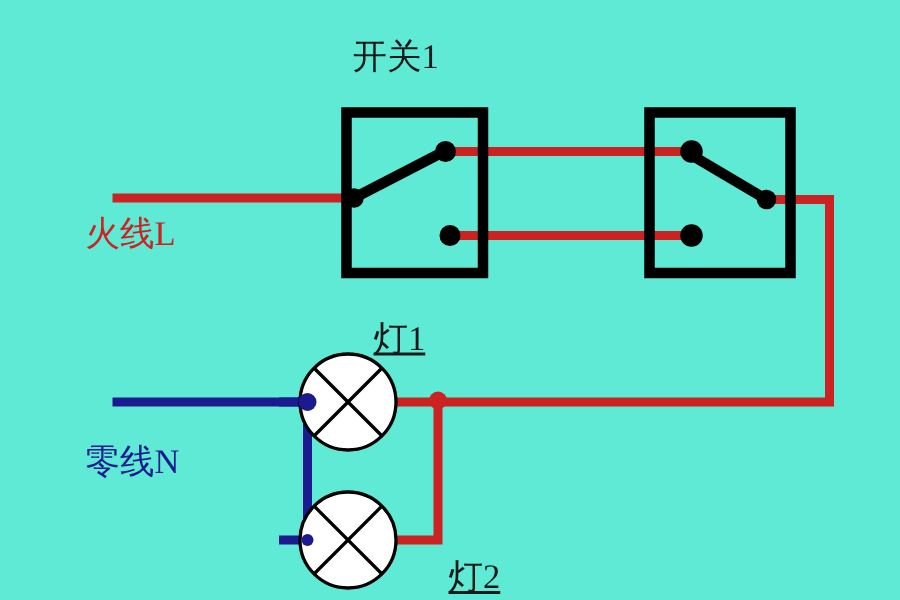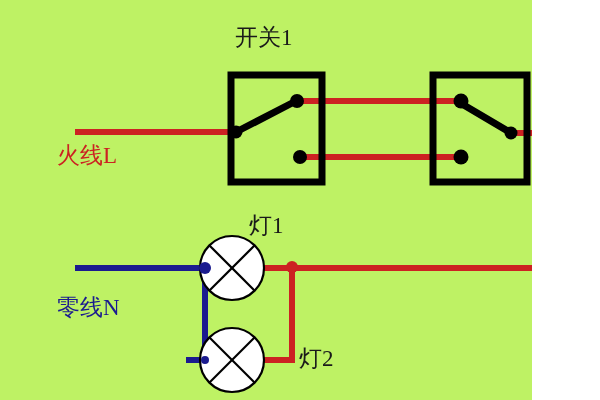--- a/index.html
+++ b/index.html
@@ -6,23 +6,23 @@
   html, body {
     margin: 0;
     padding: 0;
     background: #ffffff;
   }
   body {
     font-family: "Liberation Serif", "DejaVu Serif", serif;
   }
   #canvas {
     position: relative;
-    width: 532px;
+    width: 600px;
     height: 400px;
-    background: #bef264;
+    background: #5eead4;
     overflow: hidden;
   }
   #diagram-svg {
     position: absolute;
     left: 0;
     top: 0;
     width: 600px;
     height: 400px;
   }
   .diagram-label {
@@ -32,33 +32,34 @@
     line-height: 1;
     user-select: none;
   }
   .label-switch {
     font-size: 23px;
     color: #1a1a1a;
   }
   .label-lamp {
     font-size: 23px;
     color: #1a1a1a;
+    text-decoration: underline;
   }
   .label-live {
     font-size: 23px;
     color: #cc2222;
   }
   .label-neutral {
     font-size: 23px;
     color: #1b1b8f;
   }
   #label-switch-1 { left: 235px; top: 26px; }
   #label-switch-2 { left: 435px; top: 26px; }
   #label-lamp-1   { left: 249px; top: 214px; }
-  #label-lamp-2   { left: 299px; top: 347px; }
+  #label-lamp-2   { left: 299px; top: 373px; }
   #label-live     { left: 57px;  top: 144px; }
   #label-neutral  { left: 57px;  top: 296px; }
 </style>
 </head>
 <body>
 
 <div id="canvas">
 
   <svg id="diagram-svg" viewBox="0 0 600 400">
 

